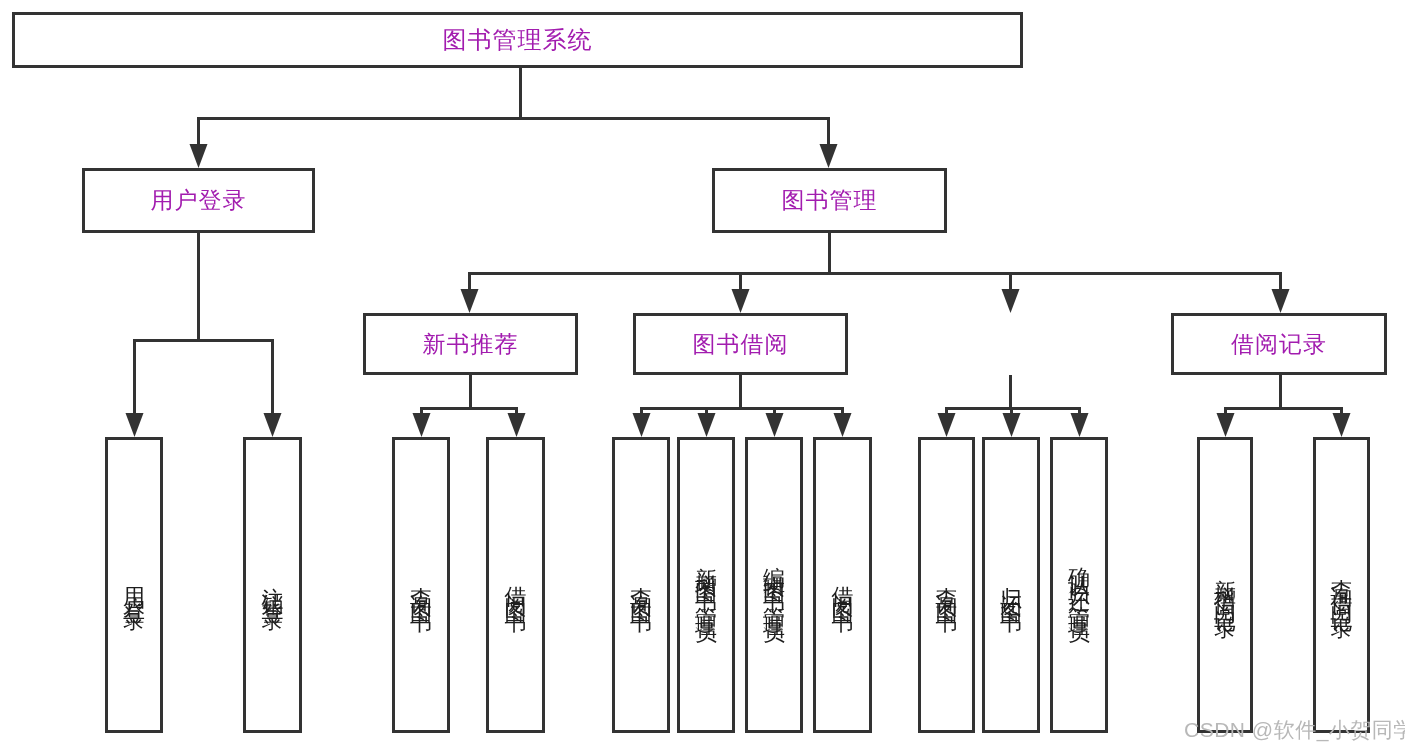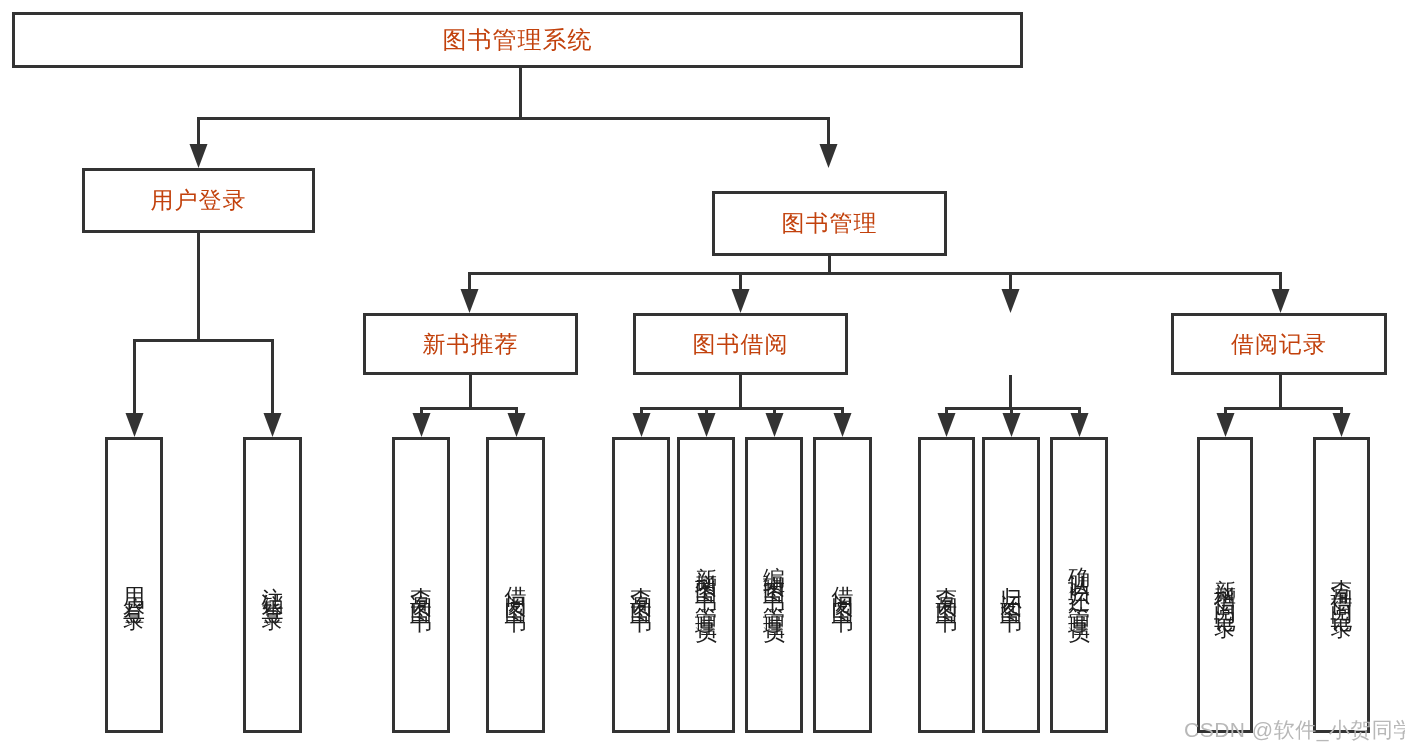--- a/index.html
+++ b/index.html
@@ -21,21 +21,21 @@
     position: absolute;
     box-sizing: border-box;
     border: 3px solid #333333;
     background: #ffffff;
     display: flex;
     align-items: center;
     justify-content: center;
     z-index: 2;
   }
   .node .lbl {
-    color: #c2410c;
+    color: #a21caf;
     font-size: 23px;
     letter-spacing: 1px;
     white-space: nowrap;
   }
   .node.root .lbl { font-size: 24px; }
   .leaf {
     position: absolute;
     top: 437px;
     height: 296px;
     box-sizing: border-box;
@@ -136,21 +136,21 @@
     </g>
   </svg>
 
   <div class="node root" style="left:12px; top:12px; width:1011px; height:56px;">
     <span class="lbl">图书管理系统</span>
   </div>
 
   <div class="node" style="left:82px; top:168px; width:233px; height:65px;">
     <span class="lbl">用户登录</span>
   </div>
-  <div class="node" style="left:712px; top:168px; width:235px; height:65px;margin-top:23px;">
+  <div class="node" style="left:712px; top:168px; width:235px; height:65px;">
     <span class="lbl">图书管理</span>
   </div>
 
   <div class="node" style="left:363px; top:313px; width:215px; height:62px;">
     <span class="lbl">新书推荐</span>
   </div>
   <div class="node" style="left:633px; top:313px; width:215px; height:62px;">
     <span class="lbl">图书借阅</span>
   </div>
   <div class="node" style="left:1171px; top:313px; width:216px; height:62px;">

